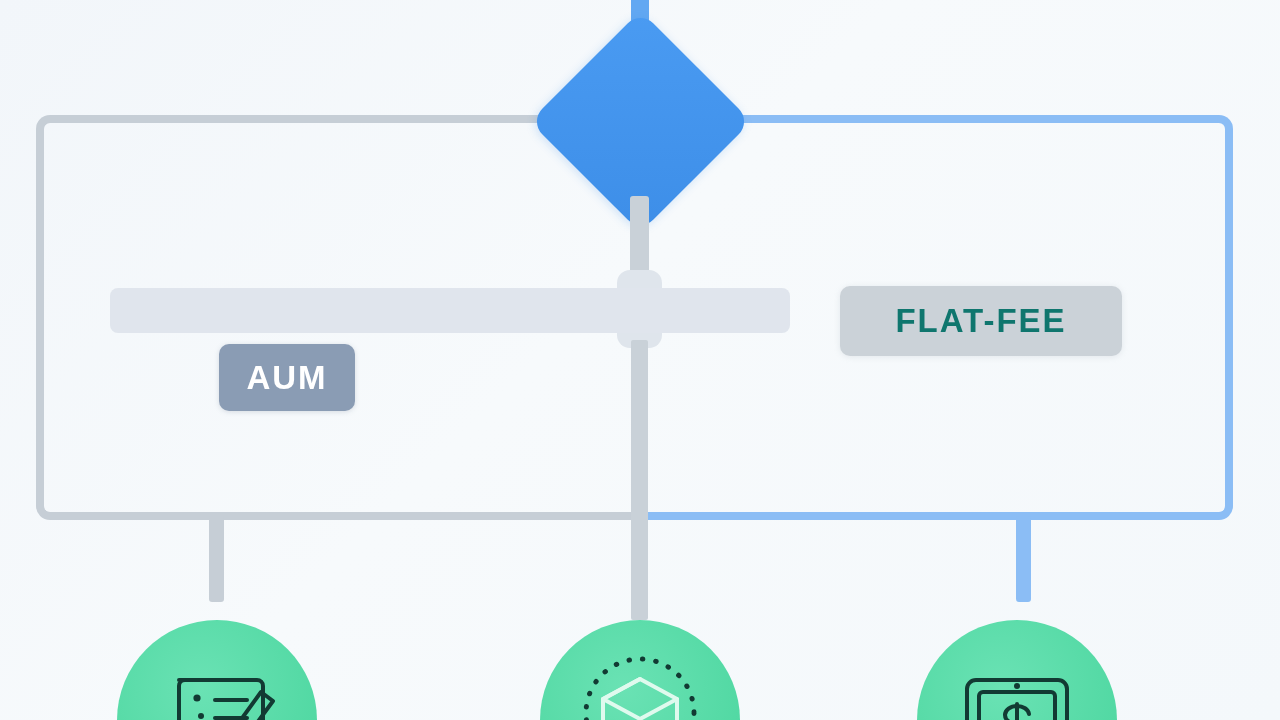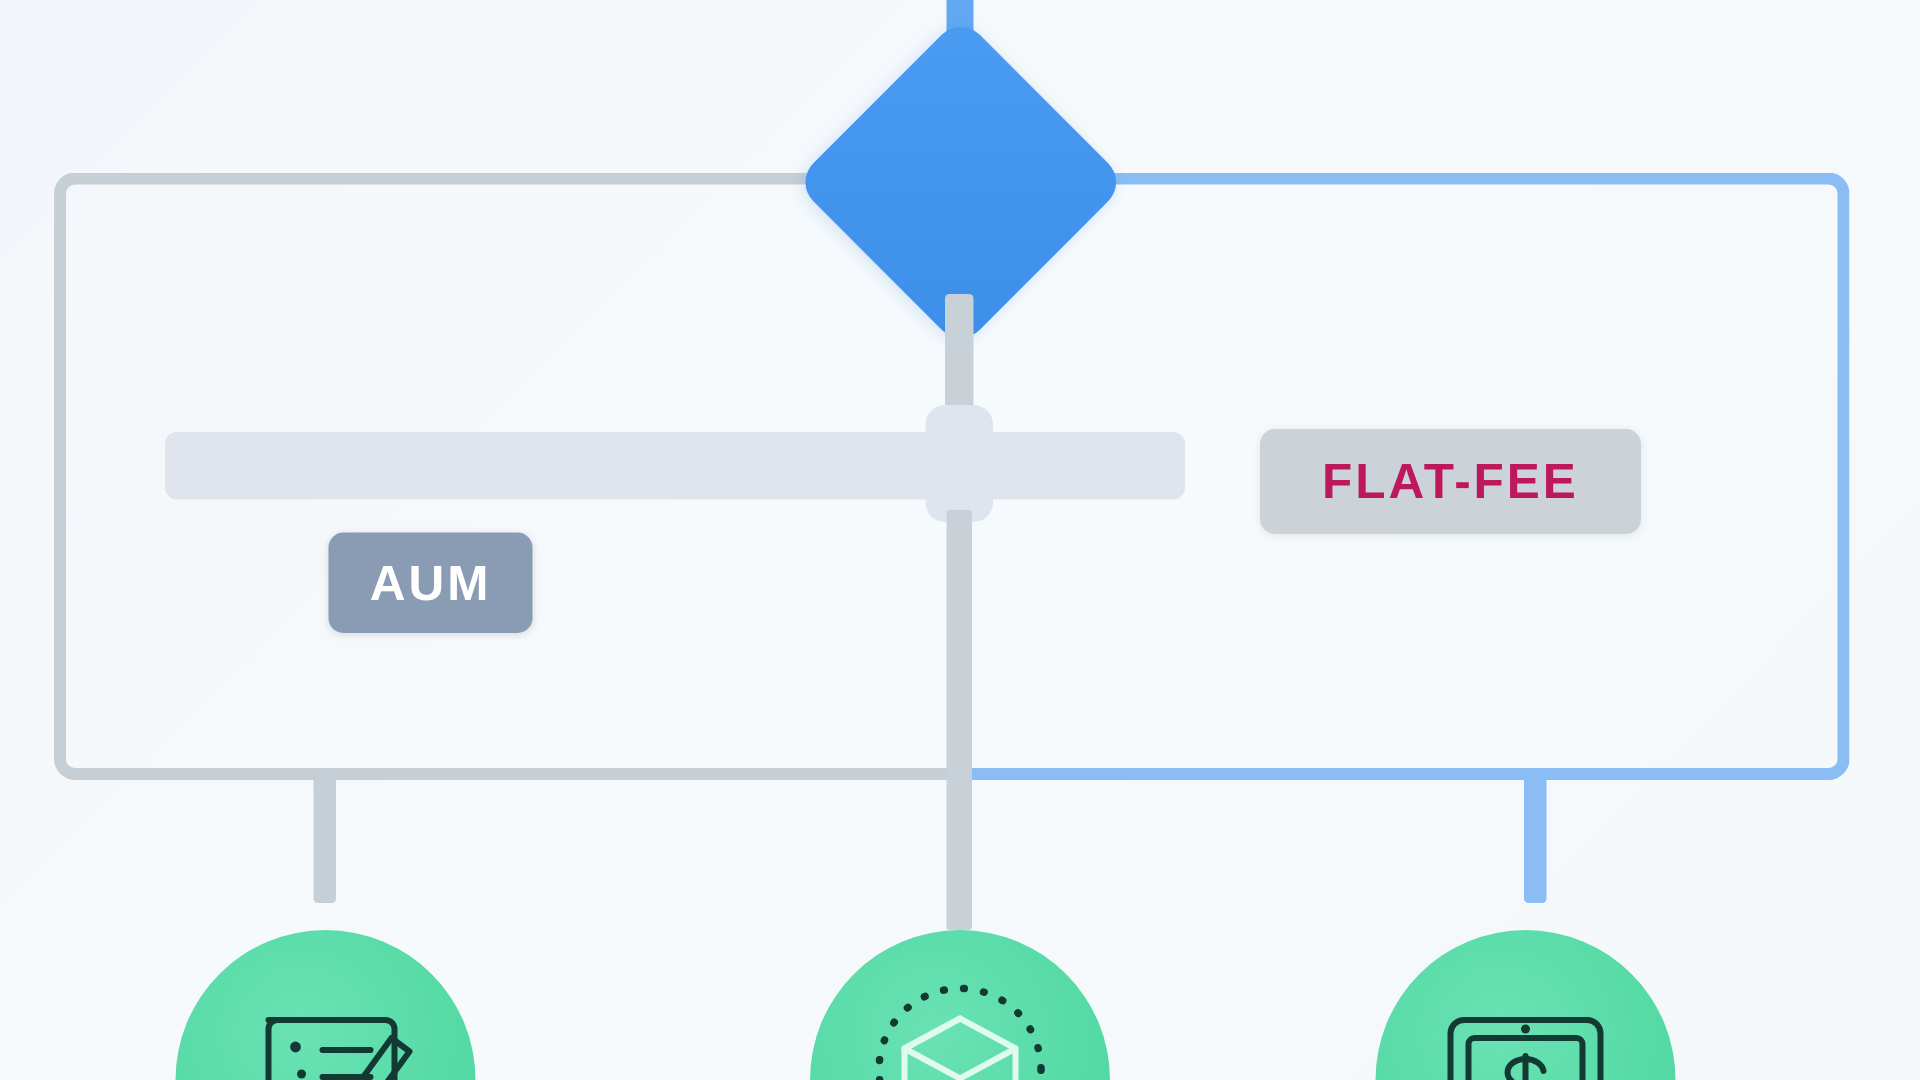--- a/index.html
+++ b/index.html
@@ -140,34 +140,34 @@
     left: 191px;
     top: 240px;
     width: 164px;
     height: 67px;
     background: #8a9cb4;
     font-size: 33px;
     box-shadow: 0 1px 5px rgba(120,135,155,0.25);
   }
   #chip-aum {
     left: 219px;
-    top: 355px;
+    top: 344px;
     width: 136px;
     height: 67px;
     background: #8a9cb4;
     font-size: 33px;
     box-shadow: 0 1px 5px rgba(120,135,155,0.25);
   }
   #chip-flatfee {
     left: 840px;
     top: 286px;
-    width: 254px;
+    width: 282px;
     height: 70px;
     background: #cbd2d8;
-    color: #be185d;
+    color: #0f766e;
     font-size: 33px;
     box-shadow: 0 1px 6px rgba(150,160,172,0.2);
   }
 
   
   #drop-left {
     left: 209px;
     top: 516px;
     width: 15px;
     height: 86px;

